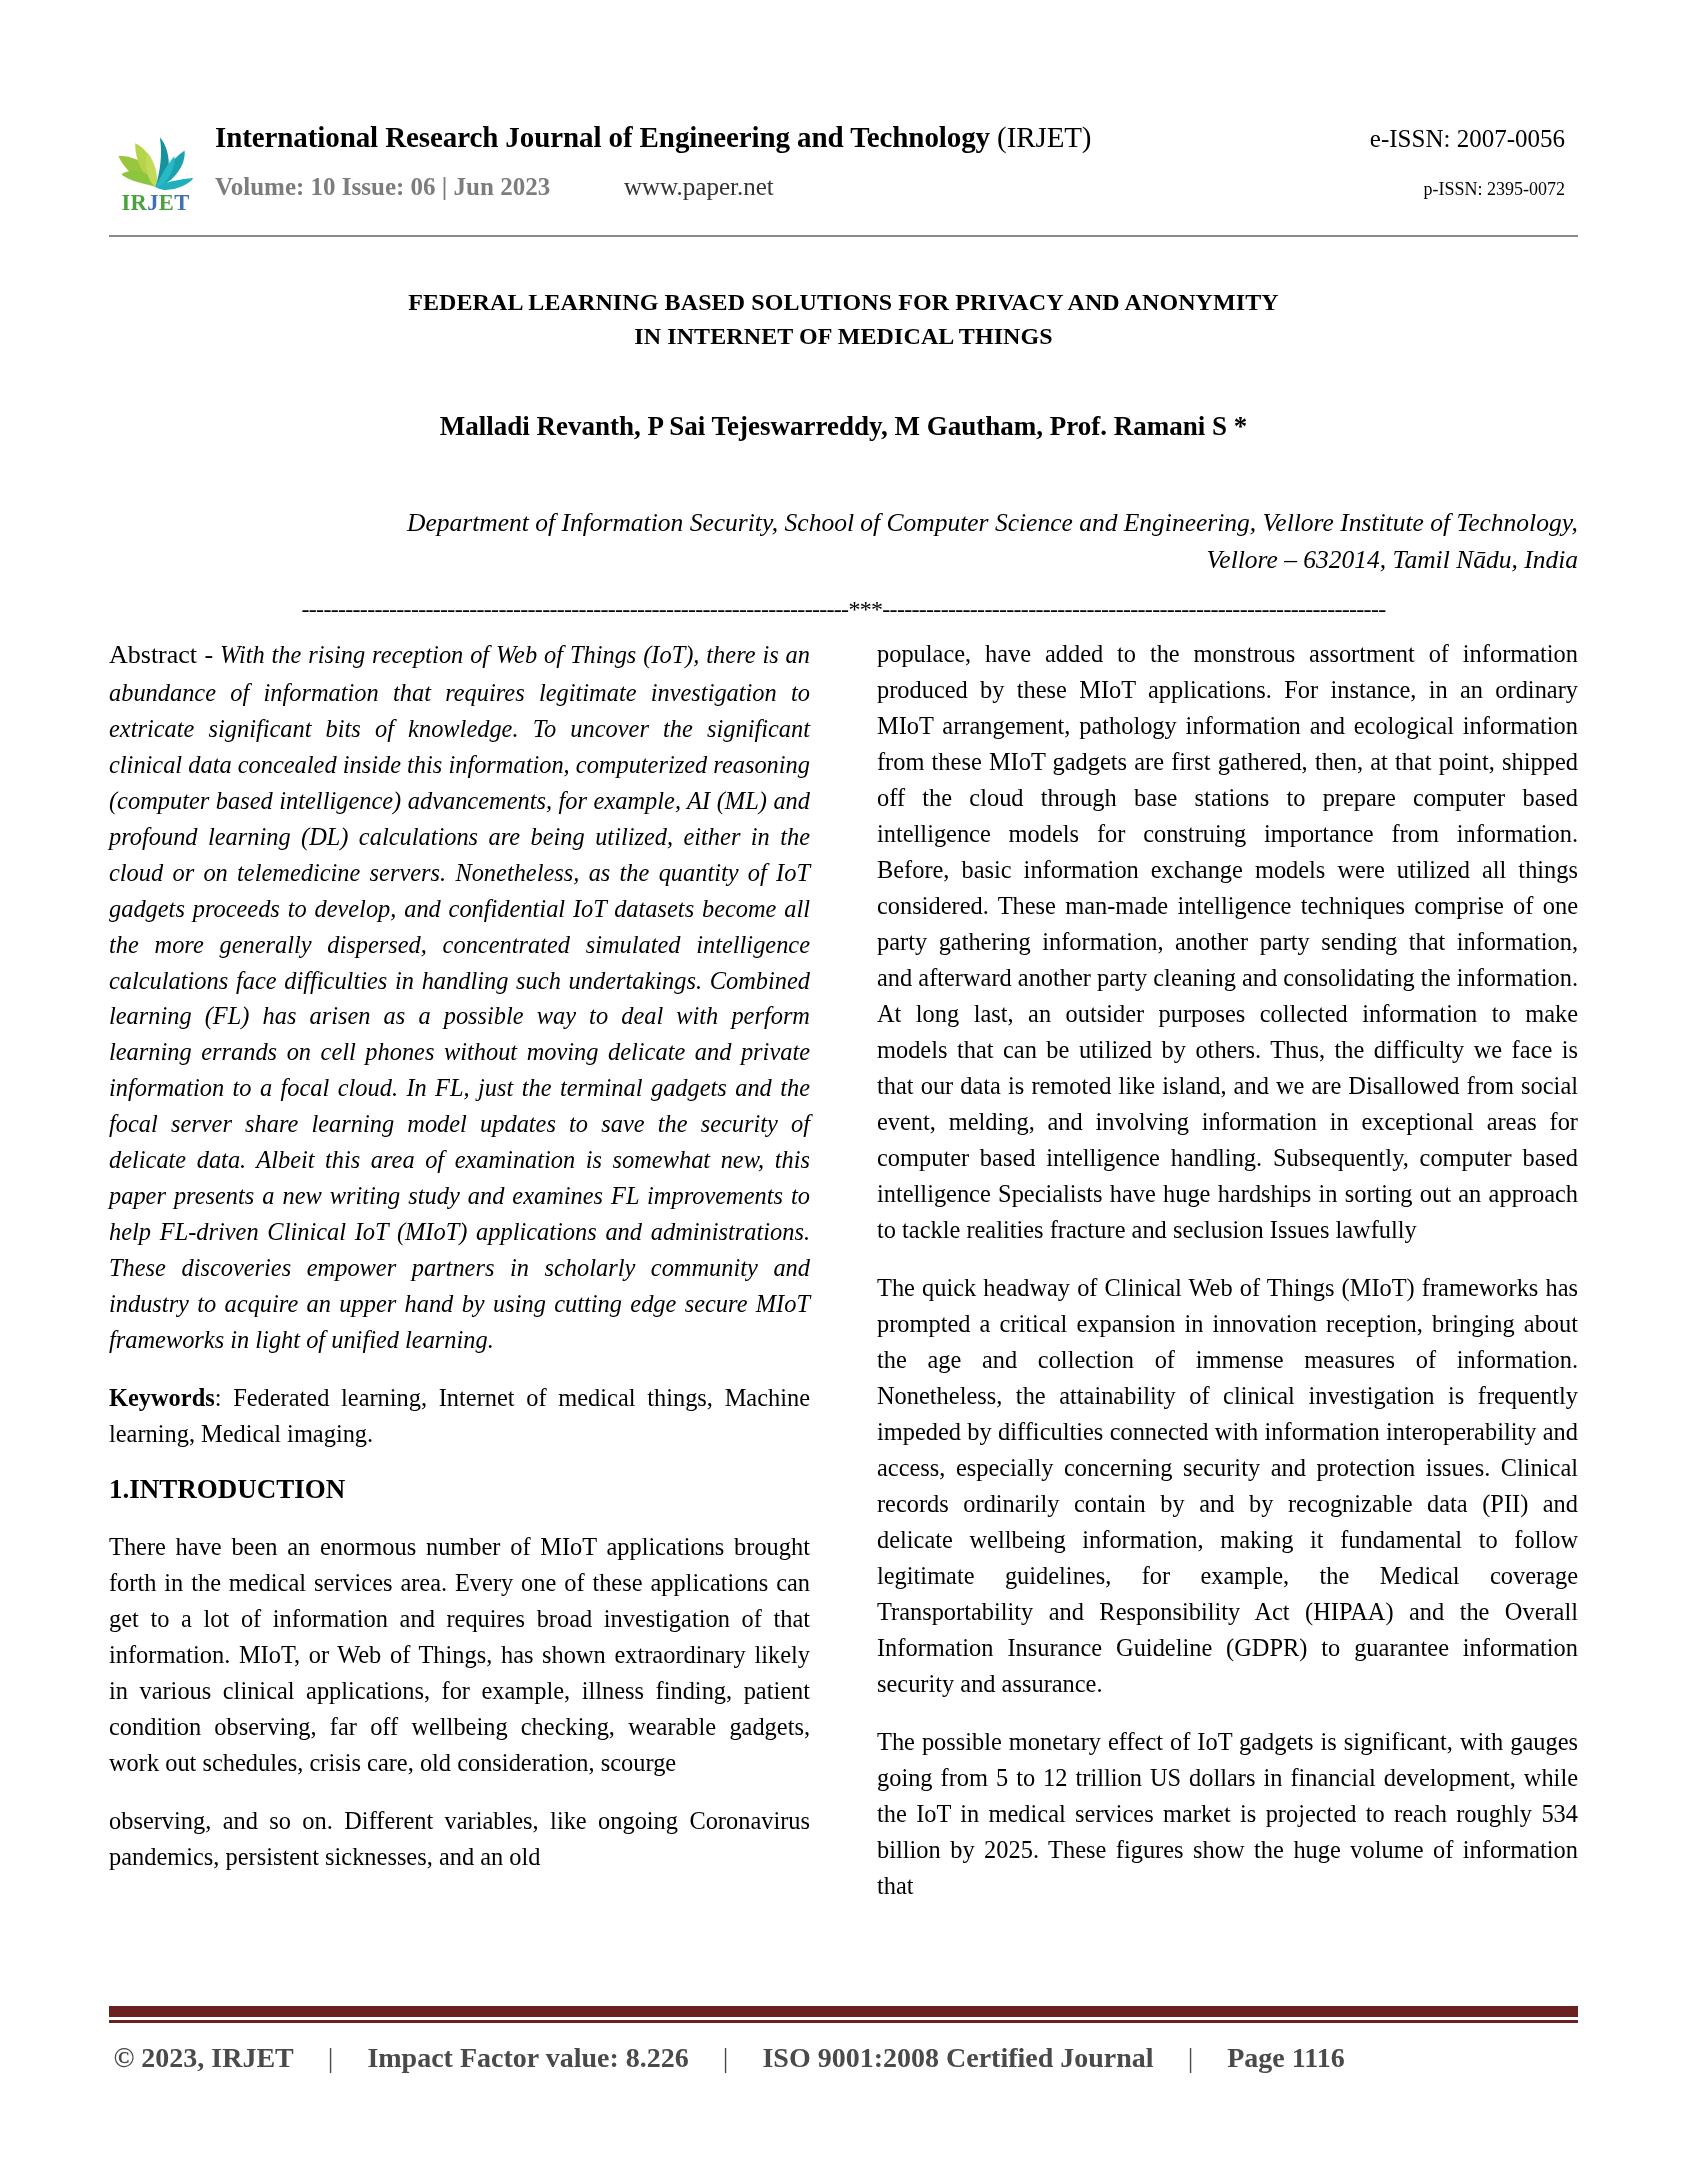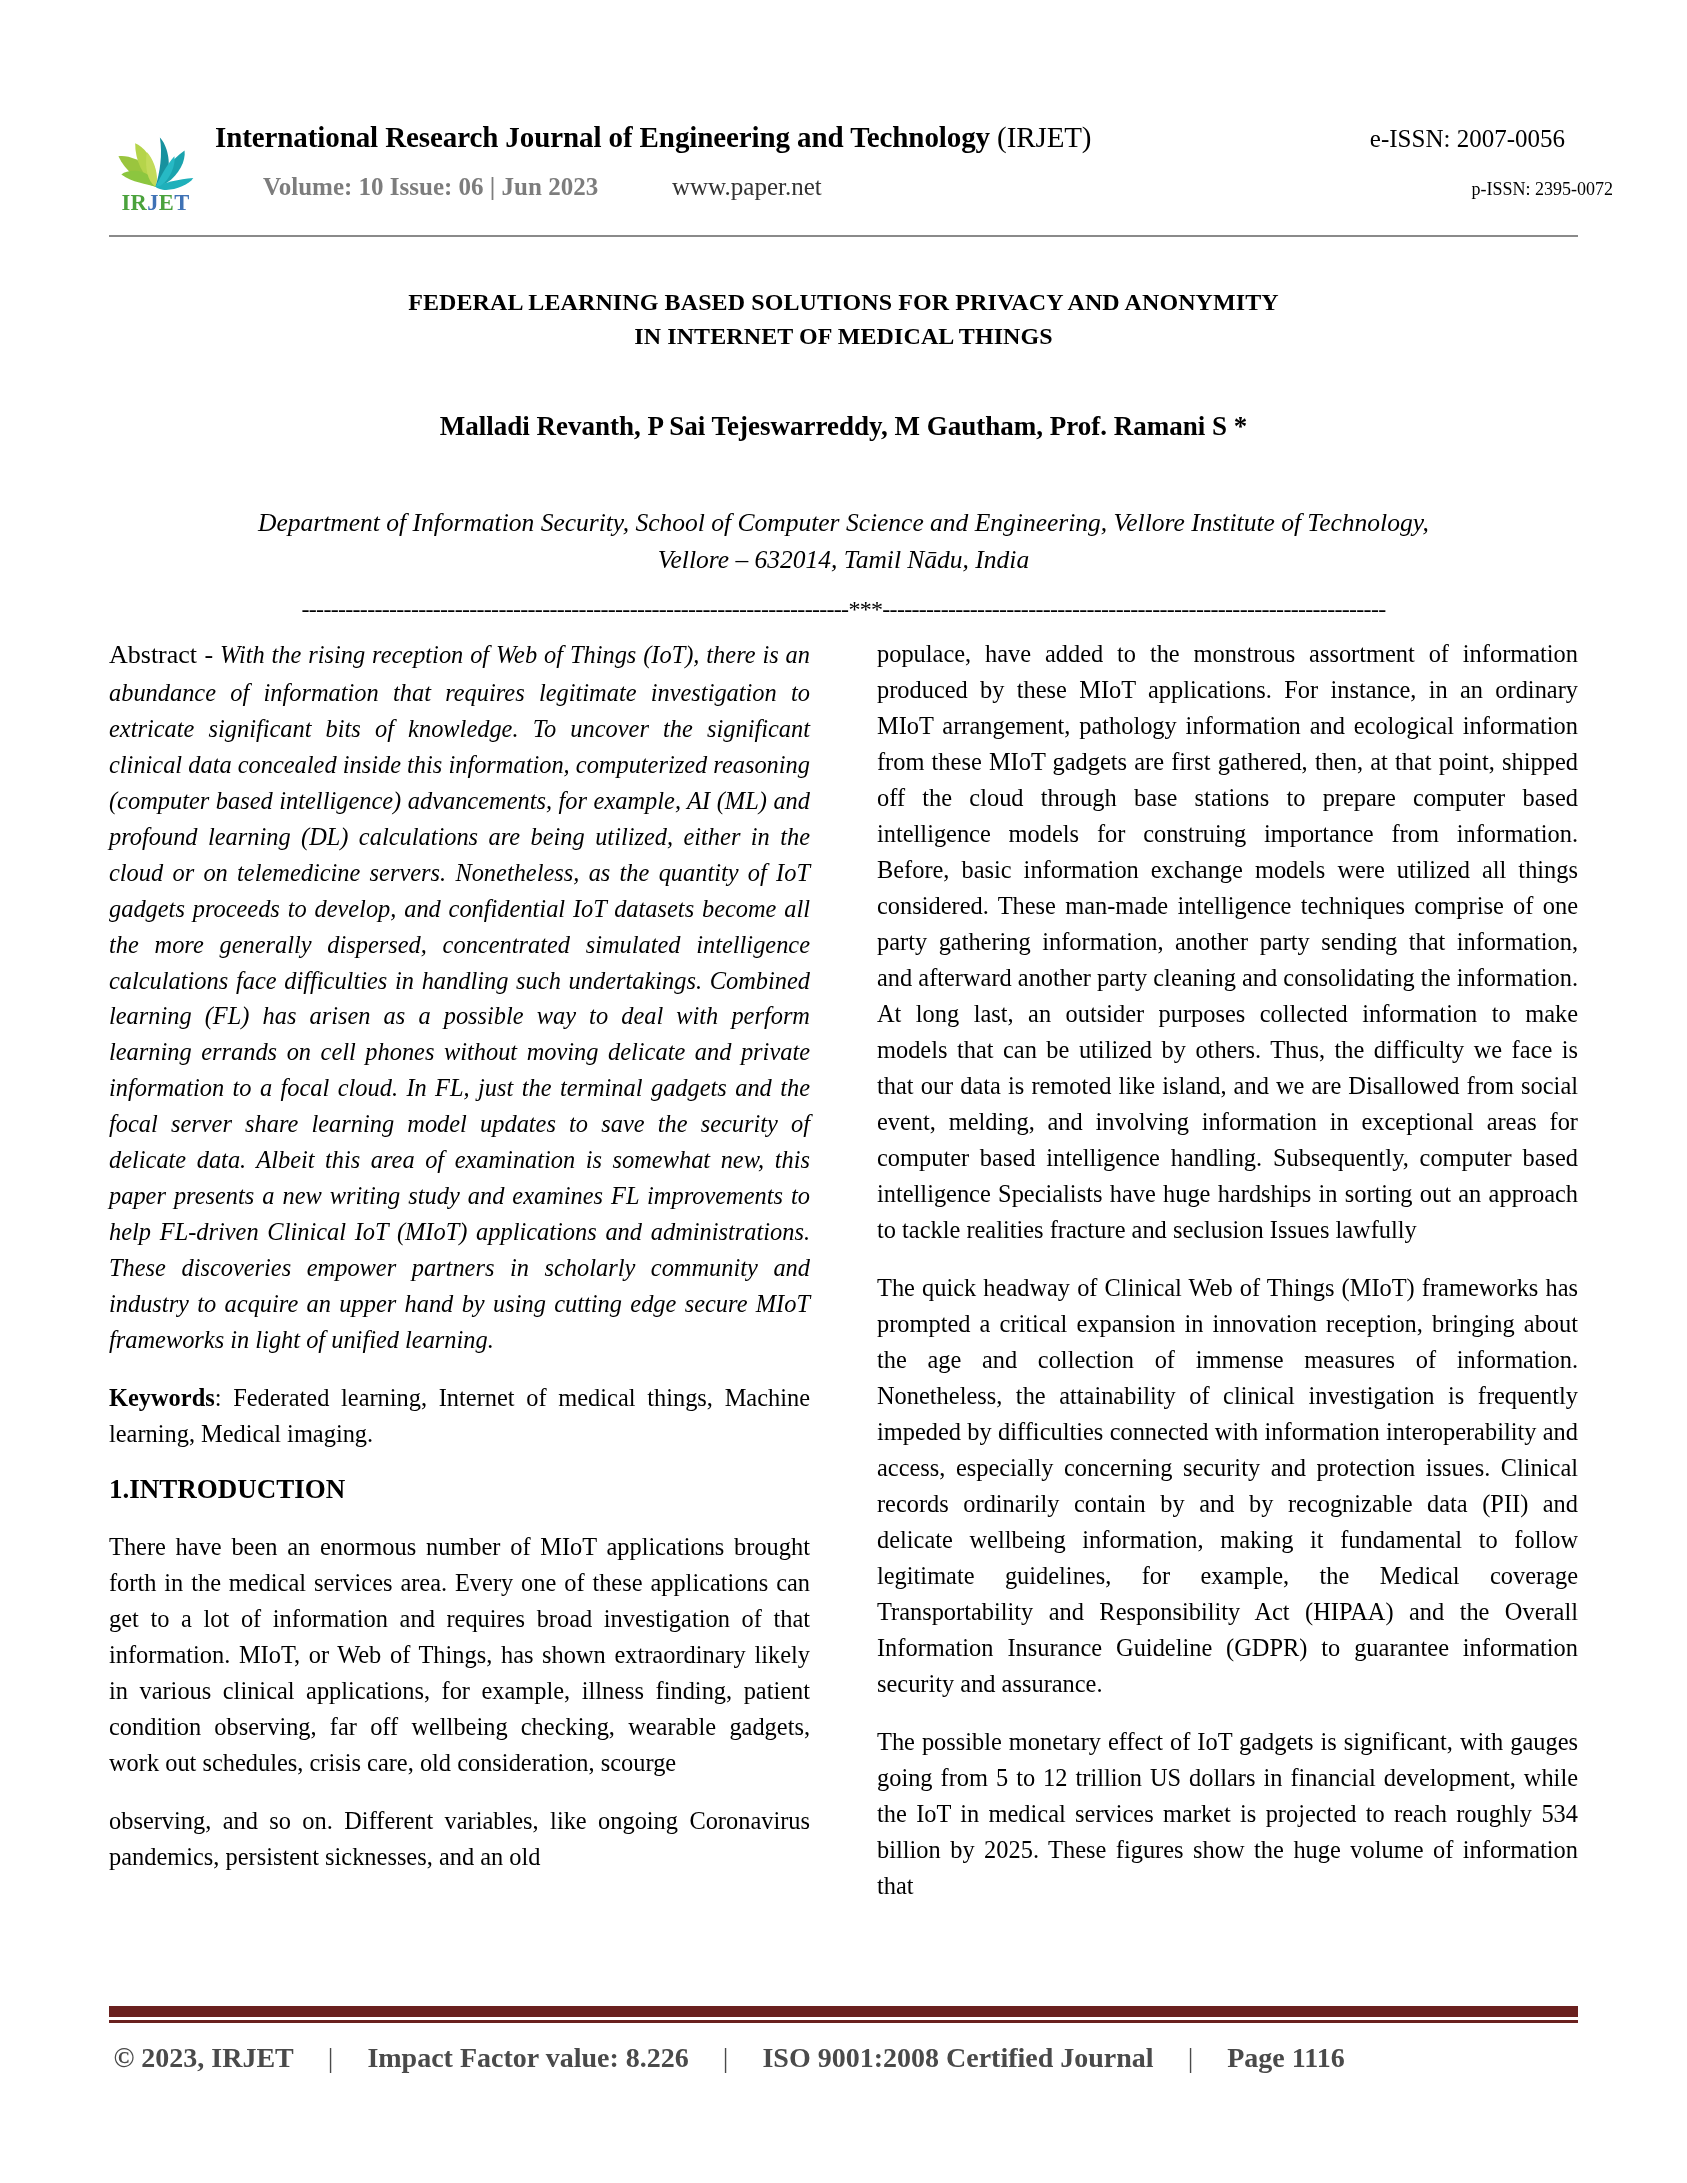--- a/index.html
+++ b/index.html
@@ -41,21 +41,21 @@
   .masthead-text {
     flex: 1 1 auto;
     padding-left: 13px;
   }
   .mast-row {
     display: flex;
     align-items: baseline;
     width: 100%;
   }
   .mast-row-1 { padding-top: 13px; gap: 48px; }
-  .mast-row-2 { padding-top: 19px; margin-left: 48px; }
+  .mast-row-2 { padding-top: 19px; }
 
   .journal-title {
     font-weight: bold;
     font-size: 29px;
     letter-spacing: -0.1px;
     white-space: nowrap;
   }
   .journal-abbr {
     font-weight: normal;
     font-size: 29px;
@@ -102,21 +102,21 @@
     margin-top: 48px;
     letter-spacing: 0.1px;
   }
   .authors {
     text-align: center;
     font-weight: bold;
     font-size: 27px;
     margin-top: 58px;
   }
   .affiliation {
-    text-align: center;
+    text-align: right;
     font-style: italic;
     font-size: 25.5px;
     line-height: 1.45;
     margin-top: 63px;
   }
 
   .sep-row {
     position: relative;
     margin-top: 17.5px;
     height: 31px;

